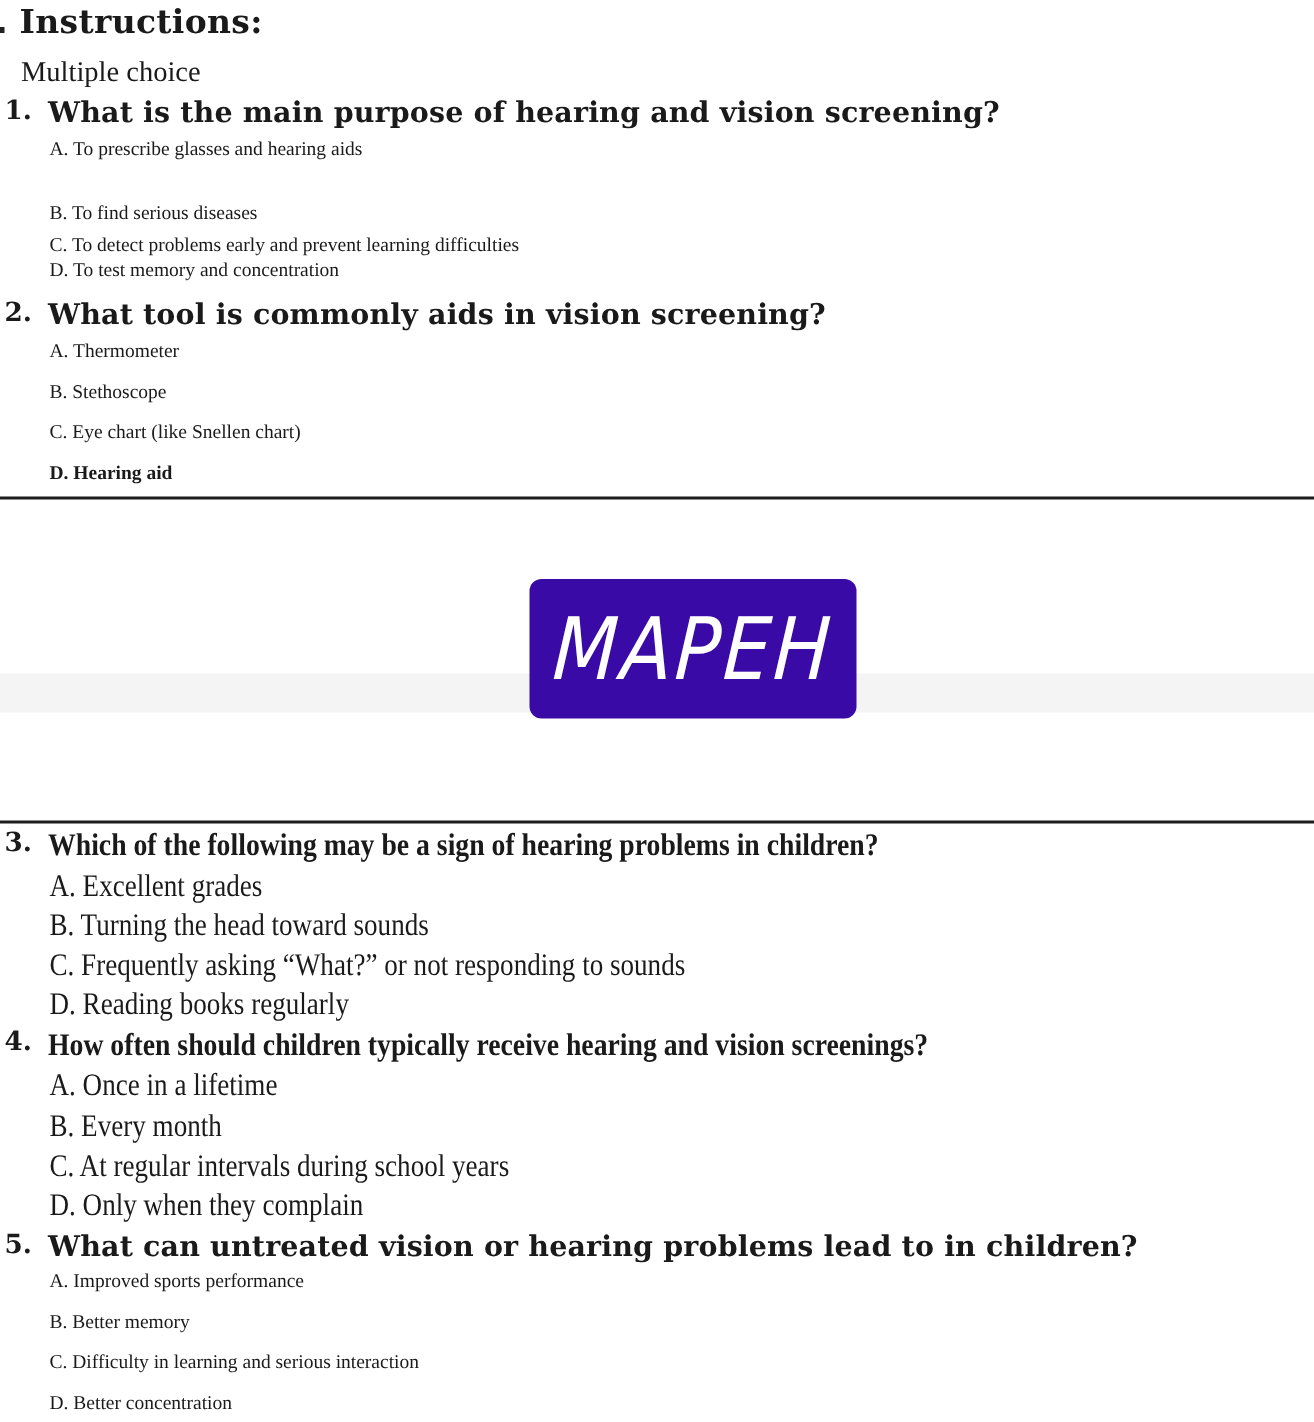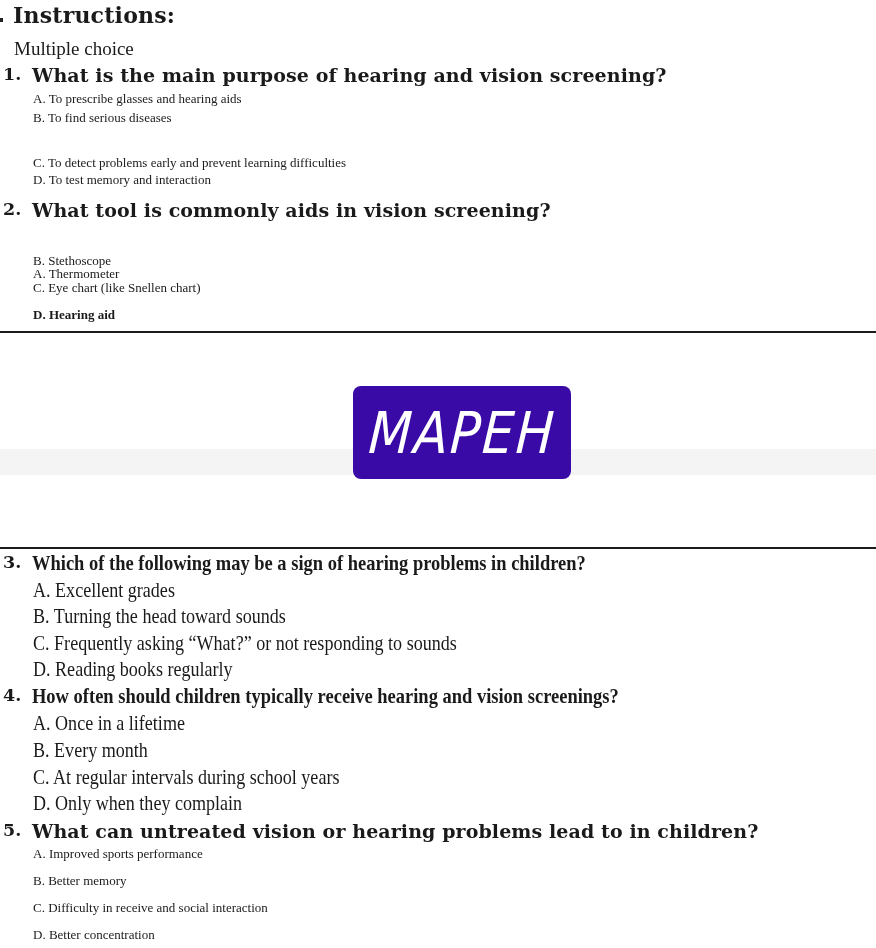--- a/index.html
+++ b/index.html
@@ -117,29 +117,29 @@
 <body>
 
 <div class="dot-mark"></div>
 <div class="instructions-title">Instructions:</div>
 <div class="instructions-sub">Multiple choice</div>
 
 <div class="question">
   <span class="q-num" style="top:64px;">1.</span>
   <span class="q-text" style="top:64px;">What is the main purpose of hearing and vision screening?</span>
   <span class="opt" style="top:91px;">A. To prescribe glasses and hearing aids</span>
-  <span class="opt" style="top:110px;">B. To find serious diseases</span>
+  <span class="opt" style="top:134px;">B. To find serious diseases</span>
   <span class="opt" style="top:145px;margin-top:10px;">C. To detect problems early and prevent learning difficulties</span>
-  <span class="opt" style="top:172px;">D. To test memory and interaction</span>
+  <span class="opt" style="top:172px;">D. To test memory and concentration</span>
 </div>
 
 <div class="question">
   <span class="q-num" style="top:199px;">2.</span>
   <span class="q-text" style="top:199px;">What tool is commonly aids in vision screening?</span>
-  <span class="opt" style="top:226px;margin-top:40px;">A. Thermometer</span>
+  <span class="opt" style="top:226px;">A. Thermometer</span>
   <span class="opt" style="top:253px;">B. Stethoscope</span>
   <span class="opt" style="top:280px;">C. Eye chart (like Snellen chart)</span>
   <span class="opt" style="top:307px;font-weight:bold;">D. Hearing aid</span>
 </div>
 
 <div class="rule" style="top:331px;"></div>
 
 <div class="band"></div>
 <div class="badge">
   <span class="badge-text">MAPEH</span>
@@ -163,15 +163,15 @@
   <span class="opt condensed" style="top:738px;">B. Every month</span>
   <span class="opt condensed" style="top:765px;">C. At regular intervals during school years</span>
   <span class="opt condensed" style="top:791px;">D. Only when they complain</span>
 </div>
 
 <div class="question">
   <span class="q-num" style="top:820px;">5.</span>
   <span class="q-text" style="top:820px;">What can untreated vision or hearing problems lead to in children?</span>
   <span class="opt" style="top:846px;">A. Improved sports performance</span>
   <span class="opt" style="top:873px;">B. Better memory</span>
-  <span class="opt" style="top:900px;">C. Difficulty in receive and social interaction</span>
+  <span class="opt" style="top:900px;">C. Difficulty in learning and serious interaction</span>
   <span class="opt" style="top:927px;">D. Better concentration</span>
 </div>
 
 </body></html>

